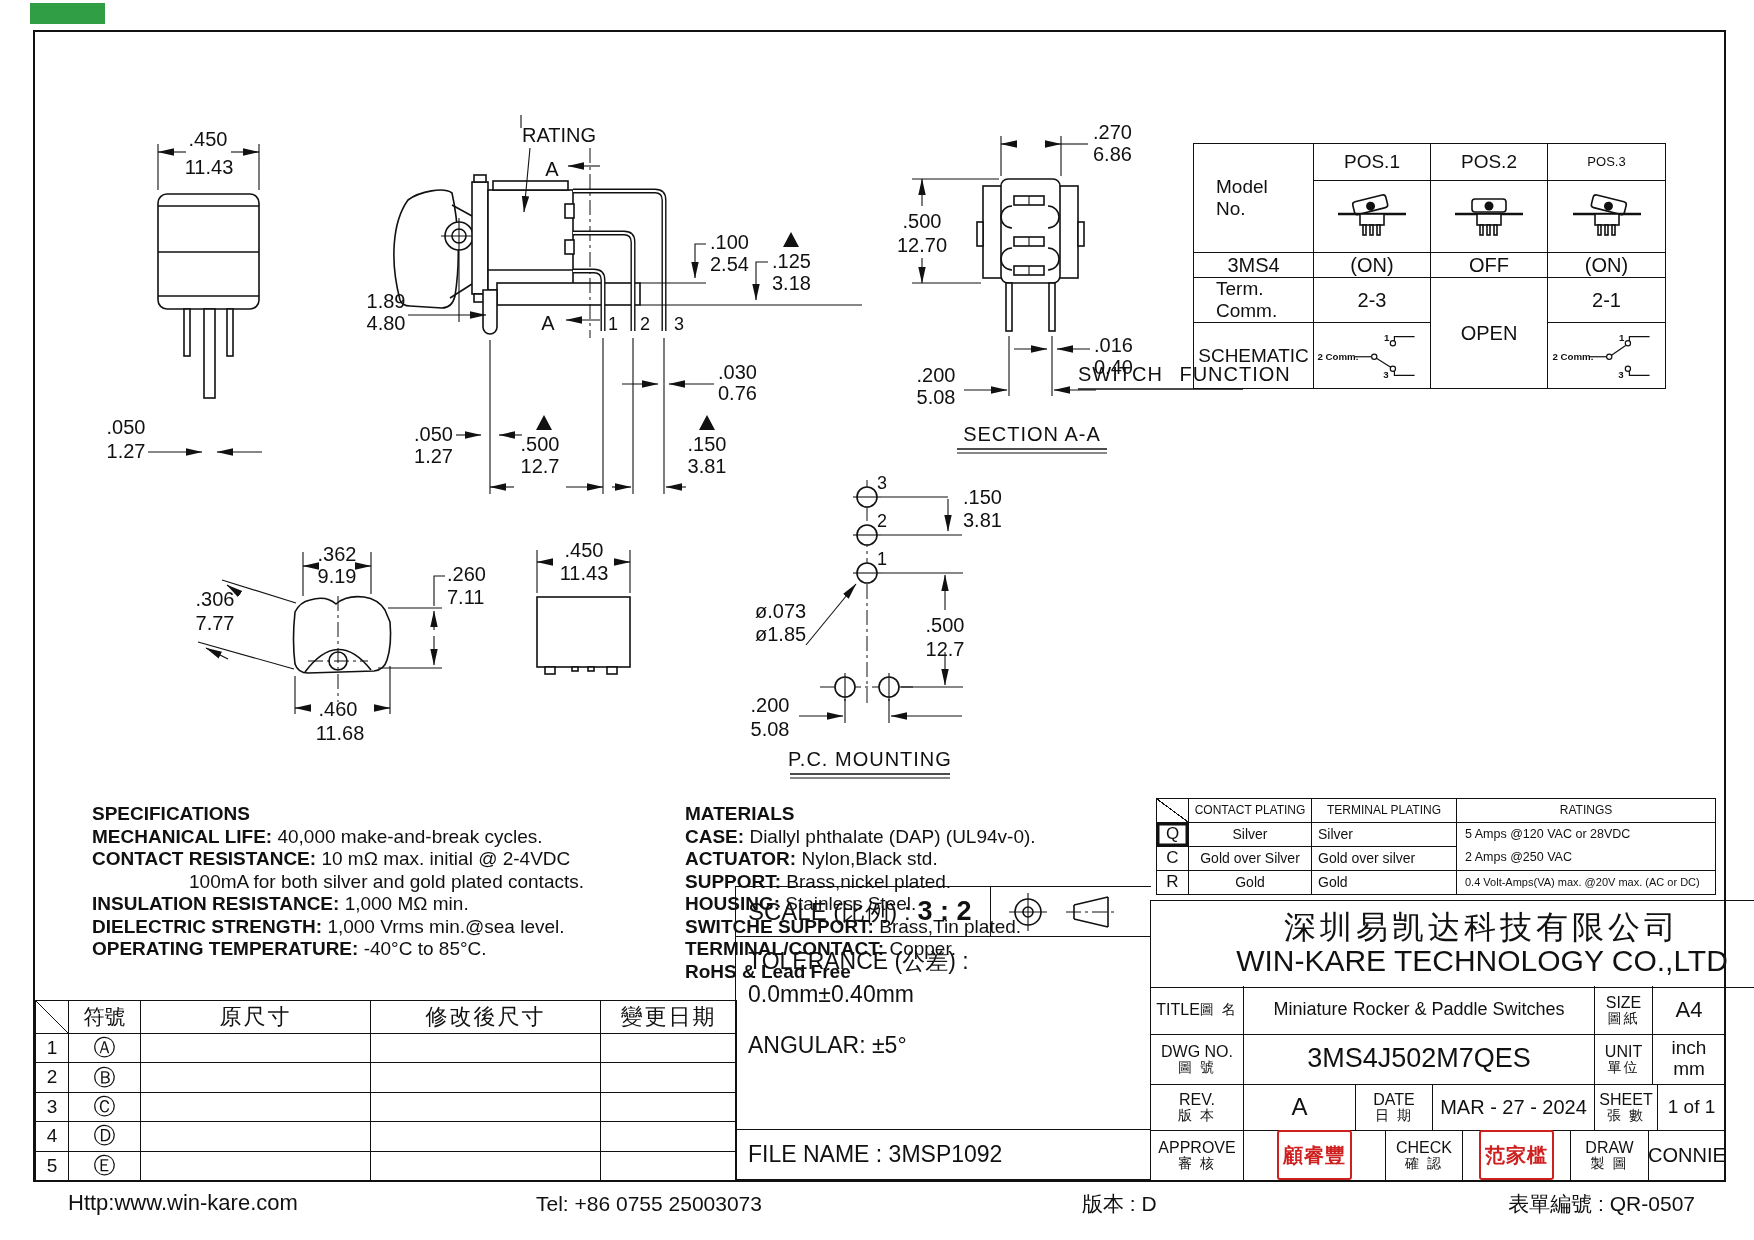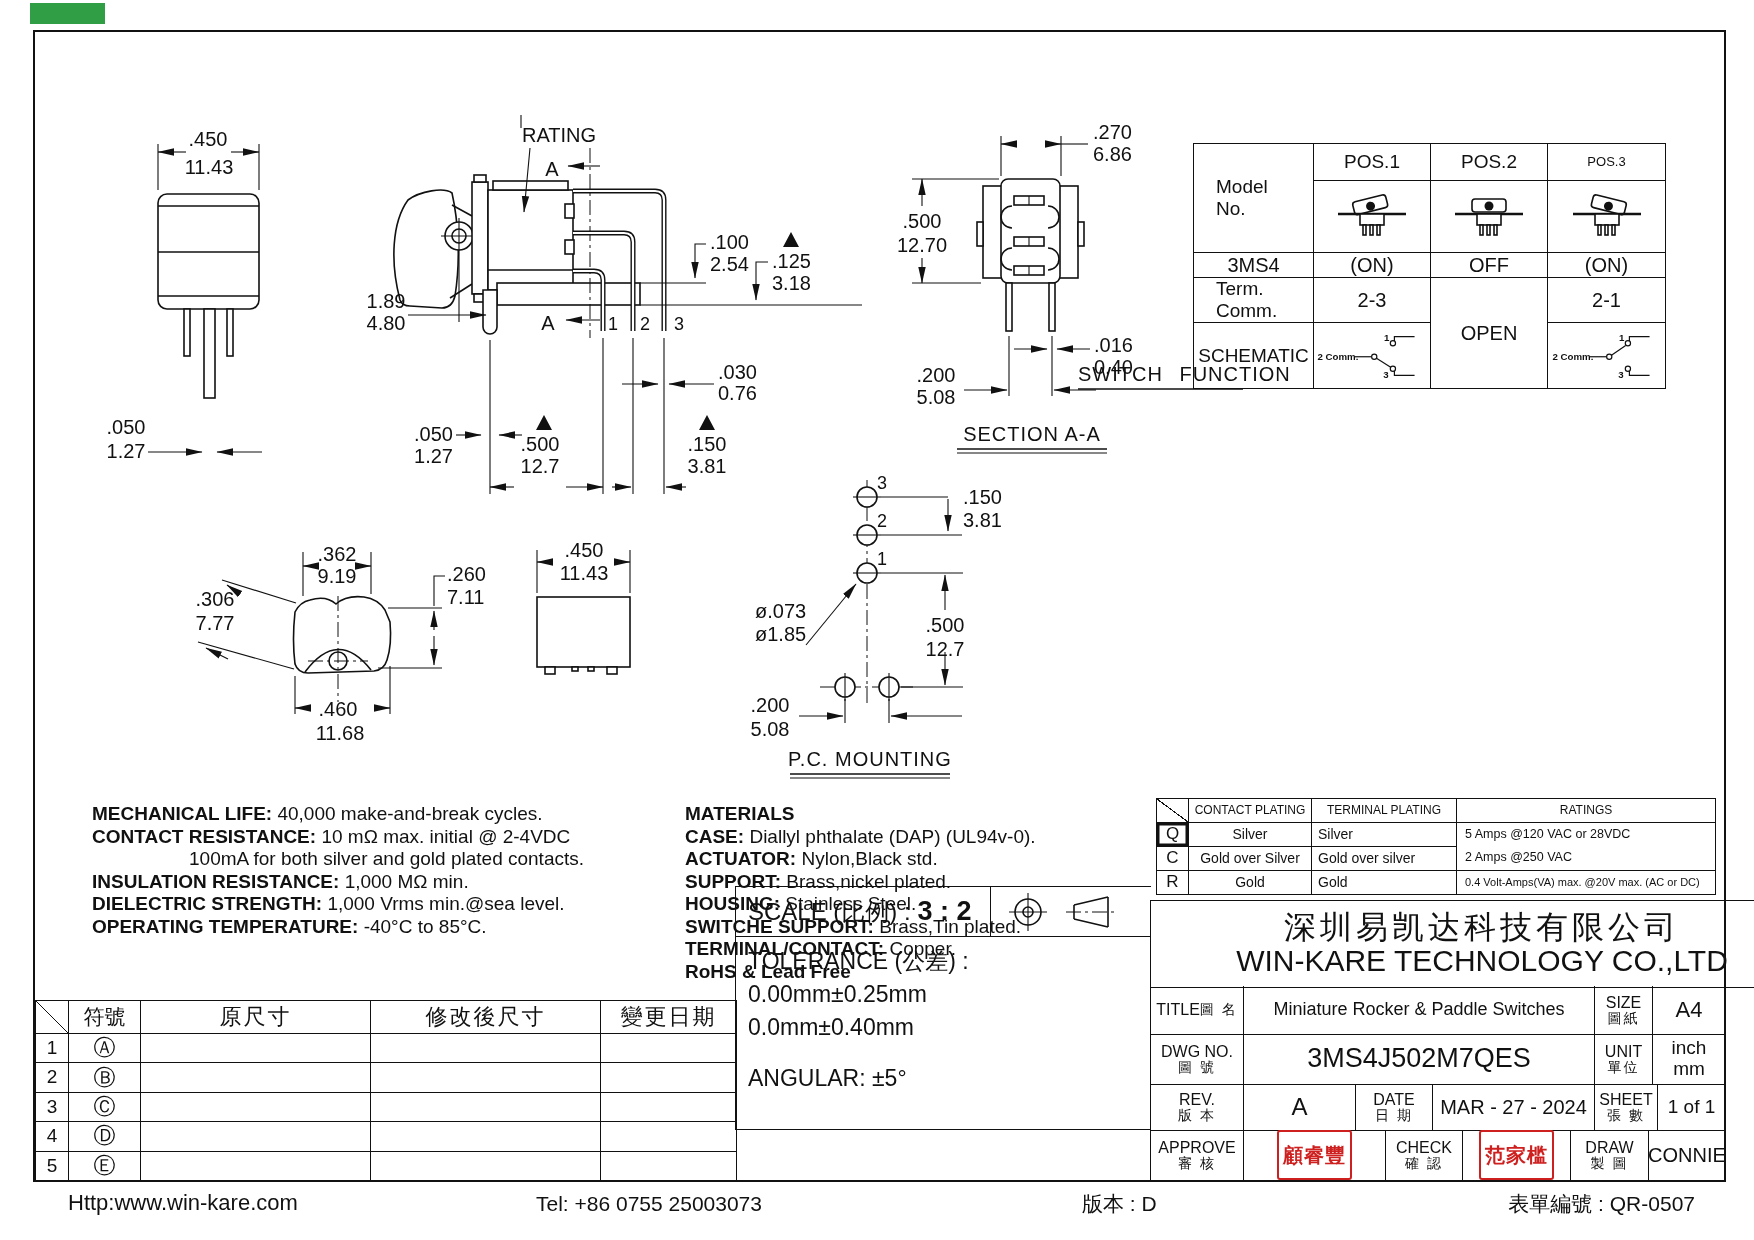--- a/index.html
+++ b/index.html
@@ -405,20 +405,21 @@
         <path class="o" d="M105,12 L105,6 L132,6"></path>
         <circle cx="103" cy="49" r="3.5" class="o"></circle>
         <path class="o" d="M105,52 L105,58 L132,58"></path>
         <text x="91" y="12" font-size="13" font-weight="bold" fill="#111">1</text>
         <text x="90" y="62" font-size="13" font-weight="bold" fill="#111">3</text>
       </svg>
     </div>
   </div>
 
   <div class="abs txtblock" style="left:92px;top:803px;">
+    <div><b>SPECIFICATIONS</b></div>
     <div><b>MECHANICAL LIFE:</b> <span>40,000 make-and-break cycles.</span></div>
     <div><b>CONTACT RESISTANCE:</b> <span>10 mΩ max. initial @ 2-4VDC</span></div>
     <div class="indent"><span>100mA for both silver and gold plated contacts.</span></div>
     <div><b>INSULATION RESISTANCE:</b> <span>1,000 MΩ min.</span></div>
     <div><b>DIELECTRIC STRENGTH:</b> <span>1,000 Vrms min.@sea level.</span></div>
     <div><b>OPERATING TEMPERATURE:</b> <span>-40°C to 85°C.</span></div>
   </div>
 
   <div class="abs txtblock" style="left:685px;top:803px;">
     <div><b>MATERIALS</b></div>
@@ -543,23 +544,26 @@
         <line x1="78" y1="16" x2="78" y2="30" class="o"></line>
         <line x1="112" y1="8" x2="112" y2="38" class="o"></line>
         <line x1="78" y1="16" x2="112" y2="8" class="o"></line>
         <line x1="78" y1="30" x2="112" y2="38" class="o"></line>
         <line x1="70" y1="23" x2="120" y2="23" class="cl"></line>
       </svg>
     </div>
   </div>
   <div class="abs" style="left:735px;top:935px;width:415px;height:195px;border:1.6px solid #111;border-right:none;border-top:none;padding:10px 0 0 12px;box-sizing:border-box;">
     <div style="font-size:23px;line-height:33px;">TOLERANCE (公差) :</div>
-    <div style="font-size:23px;line-height:33px;">0.00mm±0.25mm</div>
     <div style="font-size:23px;line-height:33px;">0.0mm±0.40mm</div>
     <div style="font-size:23px;line-height:33px;margin-top:18px;">ANGULAR: ±5°</div>
+  </div>
+  <div class="abs" style="left:735px;top:1130px;width:415px;height:50px;border:1.6px solid #111;border-right:none;border-top:none;display:flex;align-items:center;padding-left:12px;box-sizing:border-box;font-size:23px;white-space:nowrap;">
+    <span>FILE NAME :</span>&nbsp;
+    <span>3MSP1092</span>
   </div>
 
   <div class="abs" style="left:35px;top:1000px;width:700px;height:180px;border:1.6px solid #111;display:grid;grid-template-columns:33px 72px 230px 230px 1fr;grid-template-rows:33px repeat(5,1fr);">
     <div class="cell diag"></div>
     <div class="cell" style="font-size:21px;">符號</div>
     <div class="cell" style="font-size:22px;letter-spacing:2px;">原尺寸</div>
     <div class="cell" style="font-size:22px;letter-spacing:2px;">修改後尺寸</div>
     <div class="cell last" style="font-size:22px;letter-spacing:2px;">變更日期</div>
 
     <div class="cell" style="font-size:19px;">1</div>

